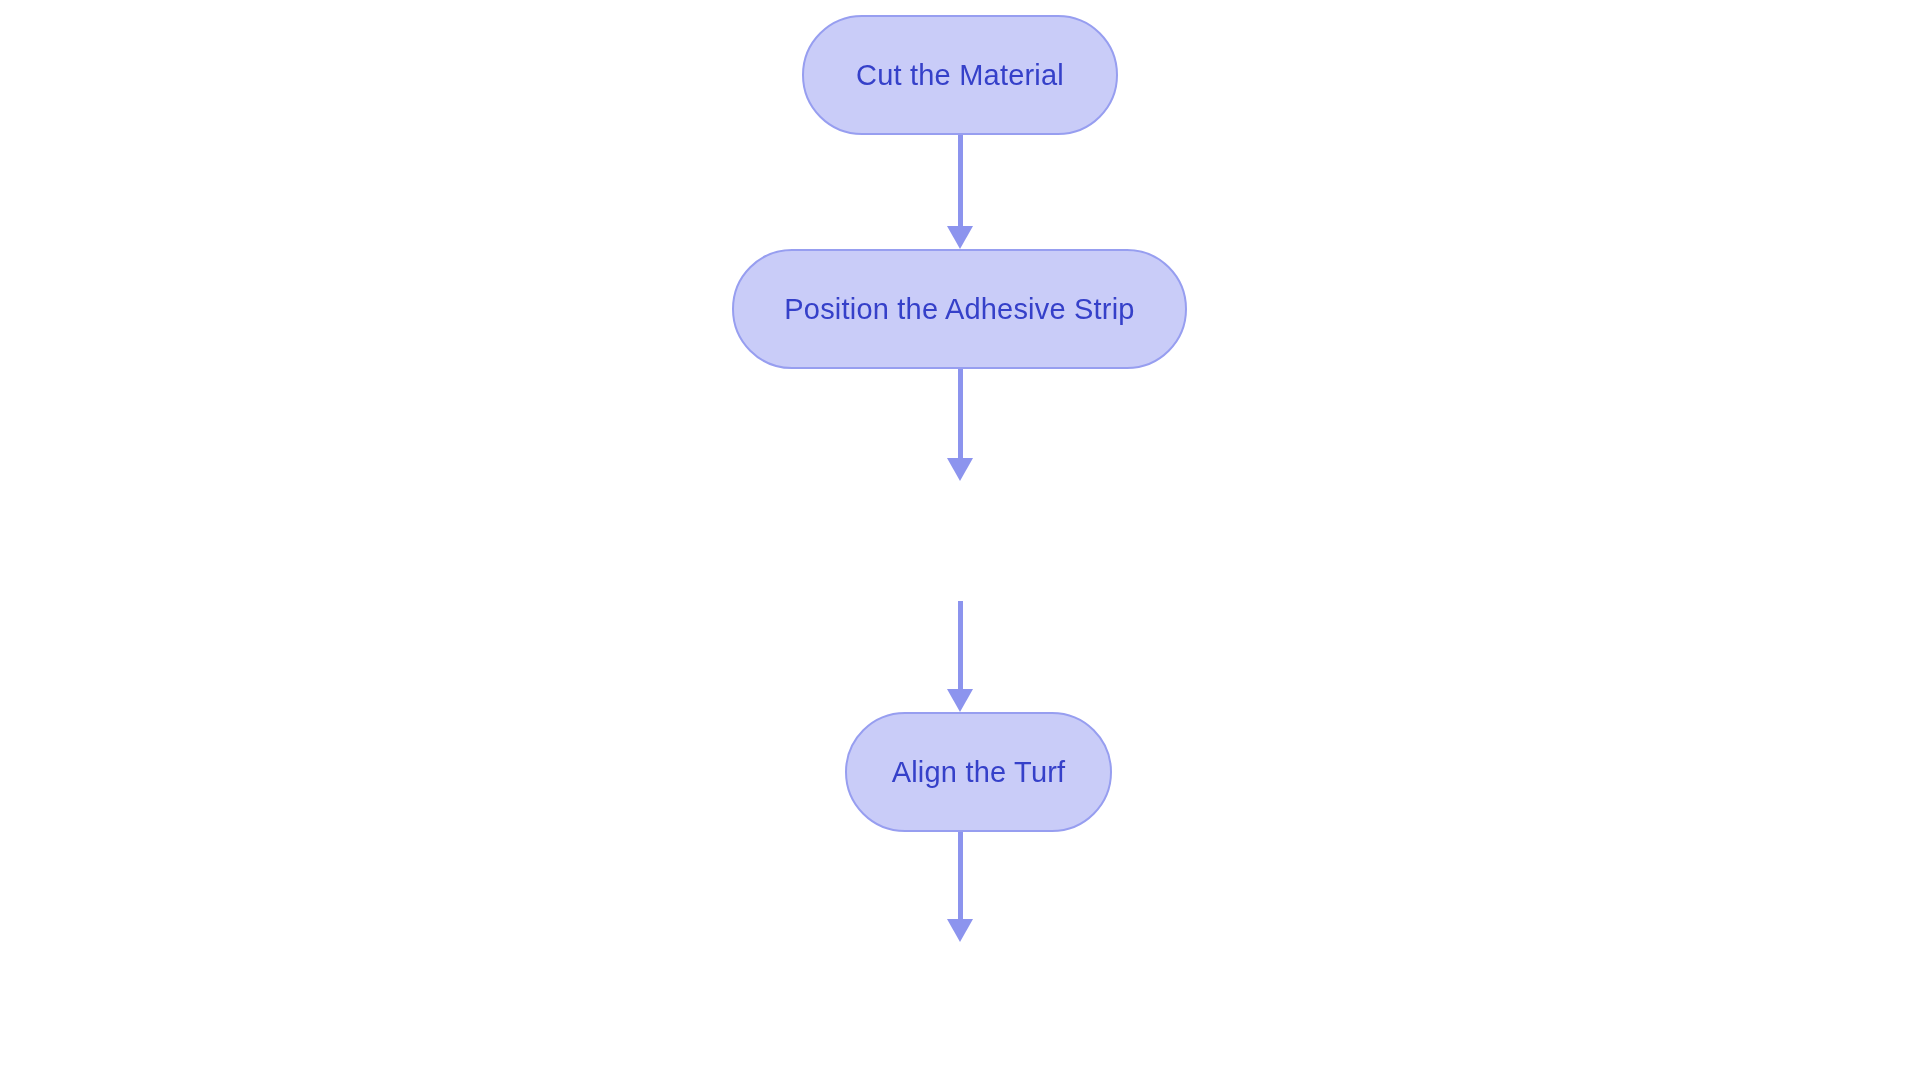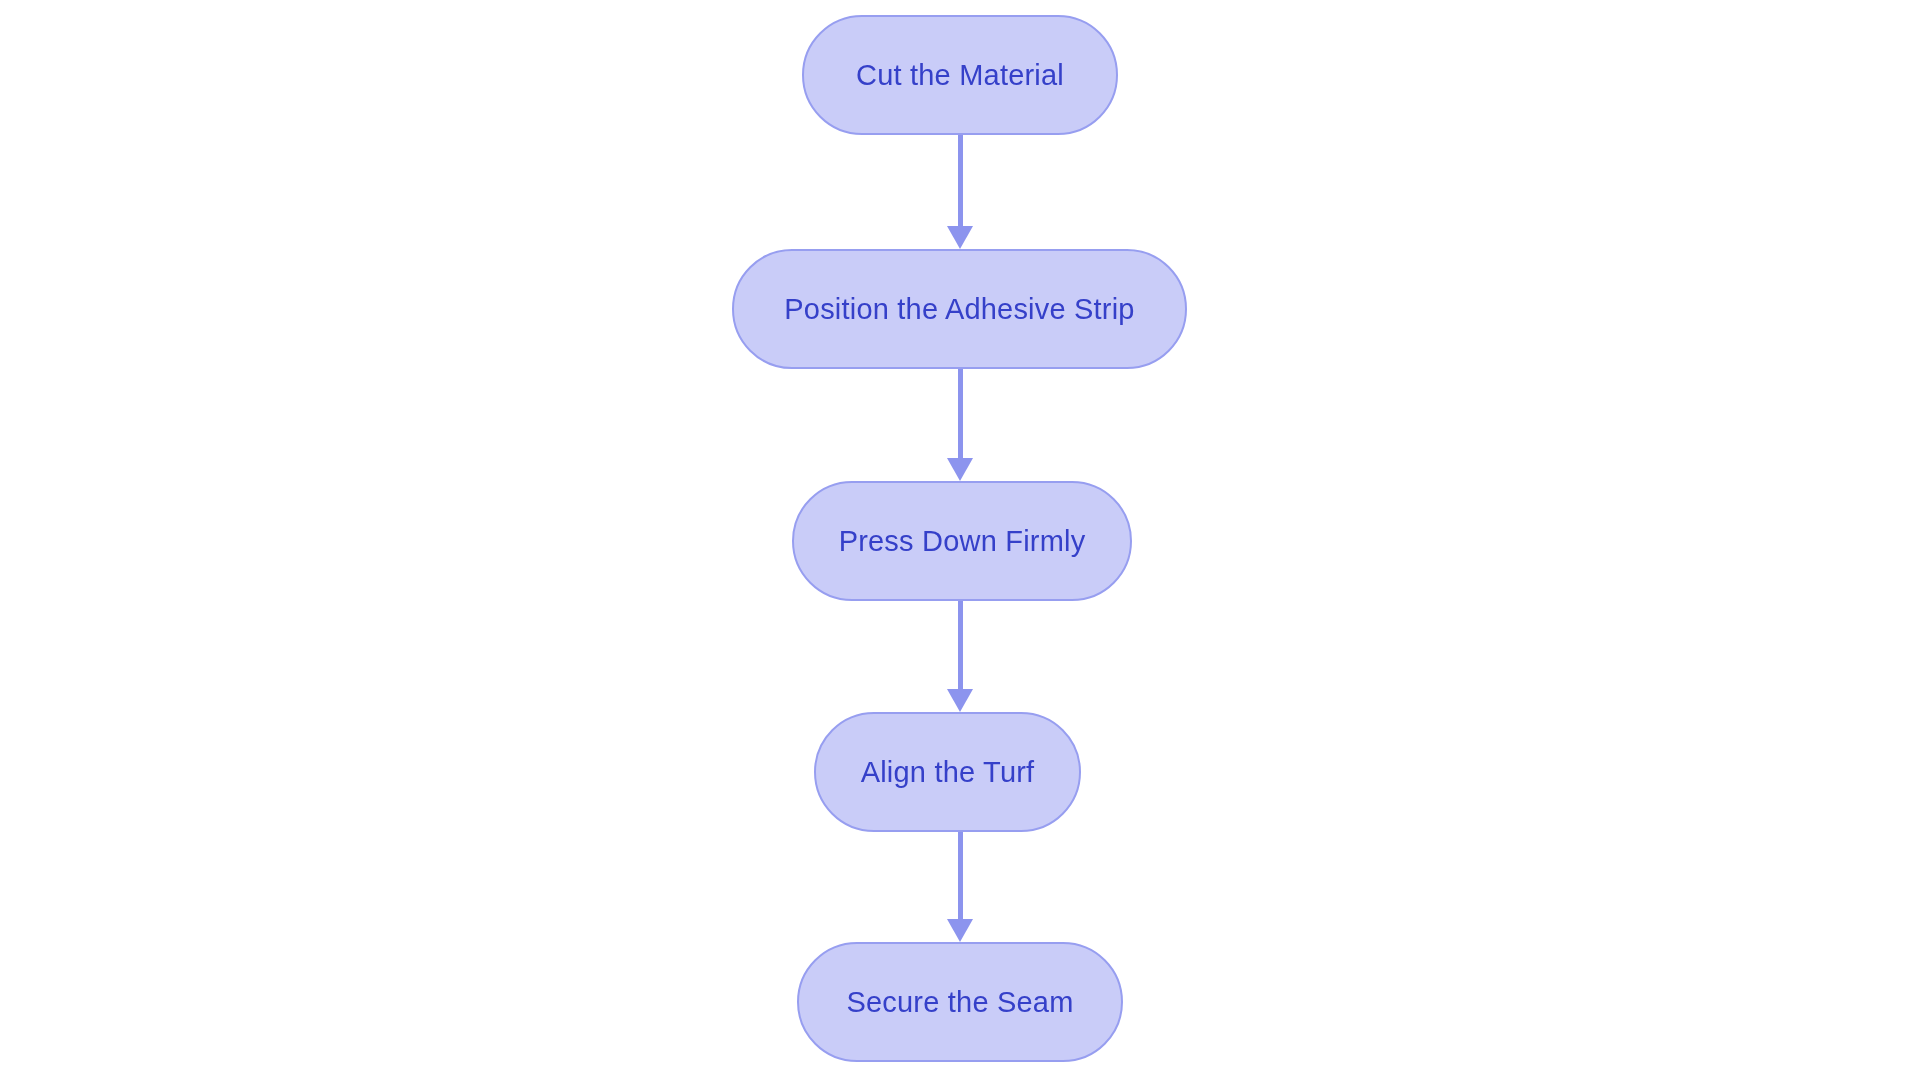--- a/index.html
+++ b/index.html
@@ -30,21 +30,21 @@
   .node-label {
     color: var(--node-text, #3540c9);
     font-size: 29px;
     font-weight: 400;
     letter-spacing: 0.2px;
     white-space: nowrap;
   }
   .n0 { left: 802px; top: 15px;  width: 316px; }
   .n1 { left: 732px; top: 249px; width: 455px; align-items: center; }
   .n2 { left: 792px; top: 481px; width: 340px; }
-  .n3 { left: 814px; top: 712px; width: 267px; }
+  .n3 { left: 845px; top: 712px; width: 267px; }
   .n4 { left: 797px; top: 942px; width: 326px; }
 
   .arrow {
     position: absolute;
     left: 947px;           
     width: 26px;
     display: flex;
     flex-direction: column;
     align-items: center;
   }
@@ -81,35 +81,29 @@
 
   <div class="node n1">
     <span class="node-label">Position the Adhesive Strip</span>
   </div>
 
   <div class="arrow a1">
     <div class="shaft"></div>
     <div class="head"></div>
   </div>
 
-  <div class="node n2">
-    <span class="node-label">Press Down Firmly</span>
-  </div>
 
   <div class="arrow a2">
     <div class="shaft"></div>
     <div class="head"></div>
   </div>
 
   <div class="node n3">
     <span class="node-label">Align the Turf</span>
   </div>
 
   <div class="arrow a3">
     <div class="shaft"></div>
     <div class="head"></div>
   </div>
 
-  <div class="node n4">
-    <span class="node-label">Secure the Seam</span>
-  </div>
 
 </div>
 
 </body></html>

